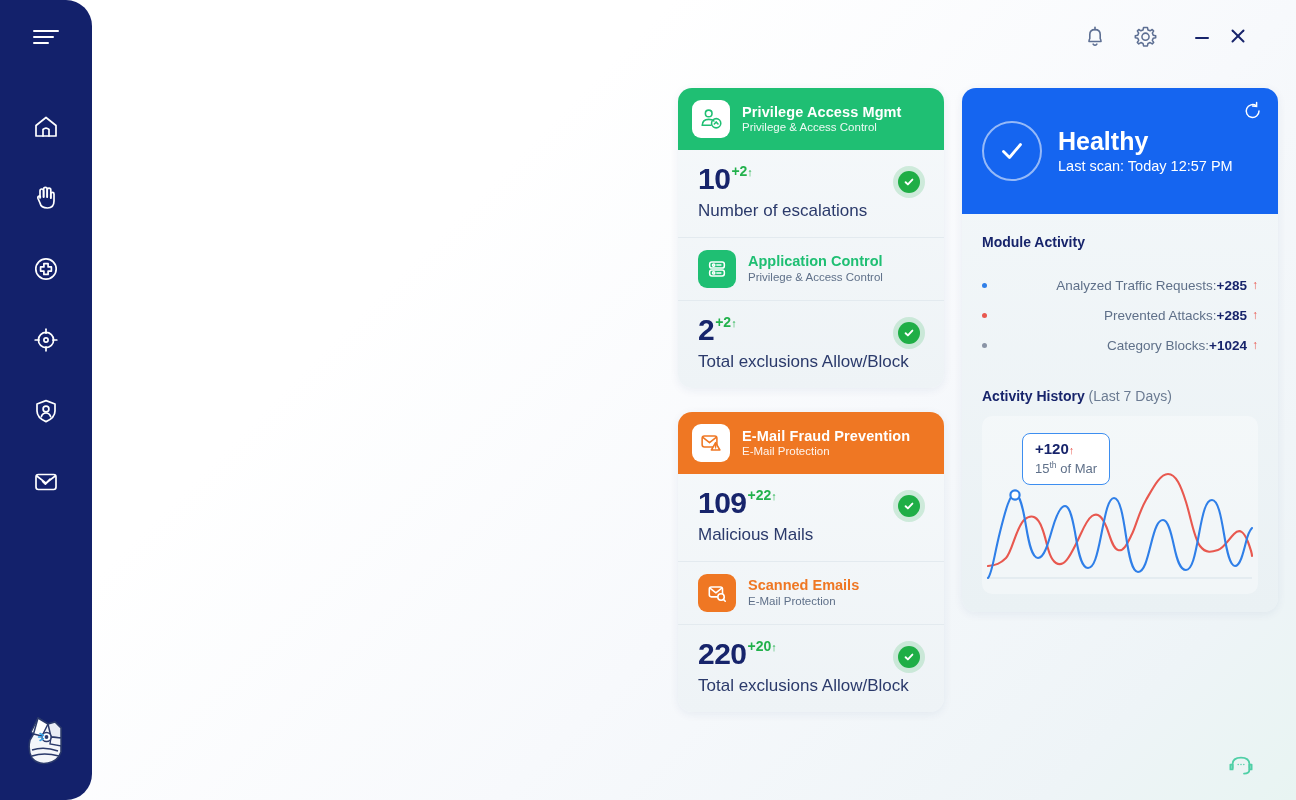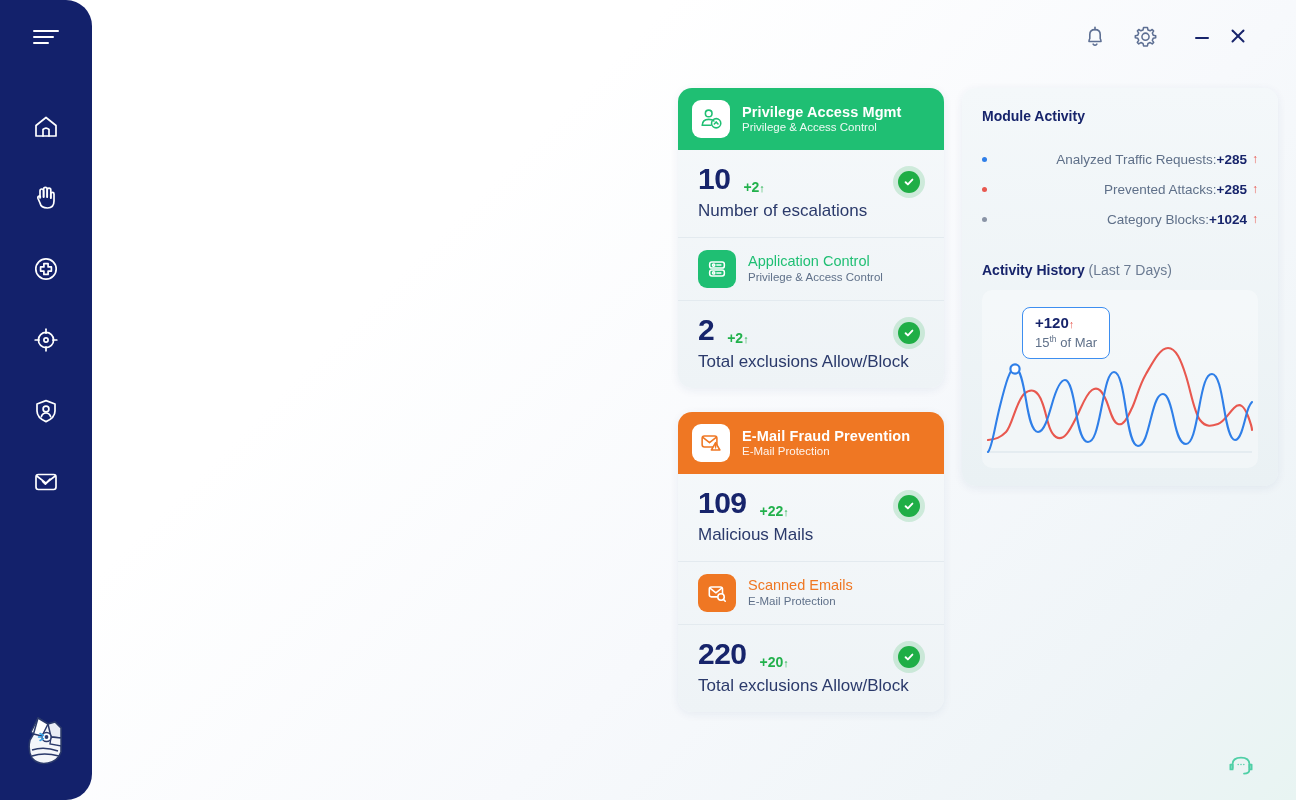--- a/index.html
+++ b/index.html
@@ -124,22 +124,22 @@
     margin-top: 1px;
     white-space: nowrap;
   }
 
   .metric-row {
     position: relative;
     padding: 14px 20px 16px 20px;
   }
   .metric-value {
     display: flex;
-    align-items: flex-end;
-    gap: 13px;
+    align-items: flex-start;
+    gap: 1px;
   }
   .metric-num {
     font-size: 30px;
     font-weight: bold;
     color: #17246b;
     letter-spacing: -0.5px;
     line-height: 1;
   }
   .metric-delta {
     font-size: 14px;
@@ -179,21 +179,21 @@
   }
   .sub-icon {
     width: 38px; height: 38px;
     border-radius: 9px;
     display: flex; align-items: center; justify-content: center;
     flex: 0 0 38px;
   }
   .sub-icon.green { background: #1fbf73; }
   .sub-icon.orange { background: #ef7723; }
   .sub-text { line-height: 1.2; }
-  .sub-title { font-size: 14.5px; font-weight: normal; }
+  .sub-title { font-size: 14.5px; font-weight: bold; }
   .sub-title.green { color: #1fbf73; }
   .sub-title.orange { color: #ef7723; }
   .sub-sub { font-size: 11.5px; color: #5f7089; margin-top: 1px; }
 
   
   #status-panel {
     position: absolute;
     left: 962px;
     top: 88px;
     width: 316px;
@@ -547,20 +547,37 @@
                 <path d="M2.6 6.2 L4.9 8.4 L9.4 3.6"></path>
               </svg>
             </i>
         </div>
       </div>
     </section>
   </div>
 
   <aside id="status-panel">
 
+    <div id="status-hero">
+      <div id="refresh-btn">
+        <svg width="20" height="20" viewBox="0 0 20 20" fill="none" stroke="#ffffff" stroke-width="1.5" stroke-linecap="round">
+          <path d="M16 10 A6.4 6.4 0 1 1 13.3 4.8"></path>
+          <path d="M13.6 1.4 L13.6 5.4 L9.6 5.1"></path>
+        </svg>
+      </div>
+      <div id="hero-check">
+        <svg width="32" height="32" viewBox="0 0 32 32" fill="none" stroke="#ffffff" stroke-width="2.8" stroke-linecap="round" stroke-linejoin="round">
+          <path d="M7.5 16.5 L13.5 22.5 L24.5 9.5"></path>
+        </svg>
+      </div>
+      <div>
+        <div id="hero-title">Healthy</div>
+        <div id="hero-sub">Last scan: Today 12:57 PM</div>
+      </div>
+    </div>
 
     <div id="panel-body">
 
       <div class="section-title">Module Activity</div>
 
 
       <div id="stat-list">
         <div class="stat-row">
           <span class="stat-dot" style="background:#2f7fe8"></span>
           <span class="stat-name">Analyzed Traffic Requests:</span>

